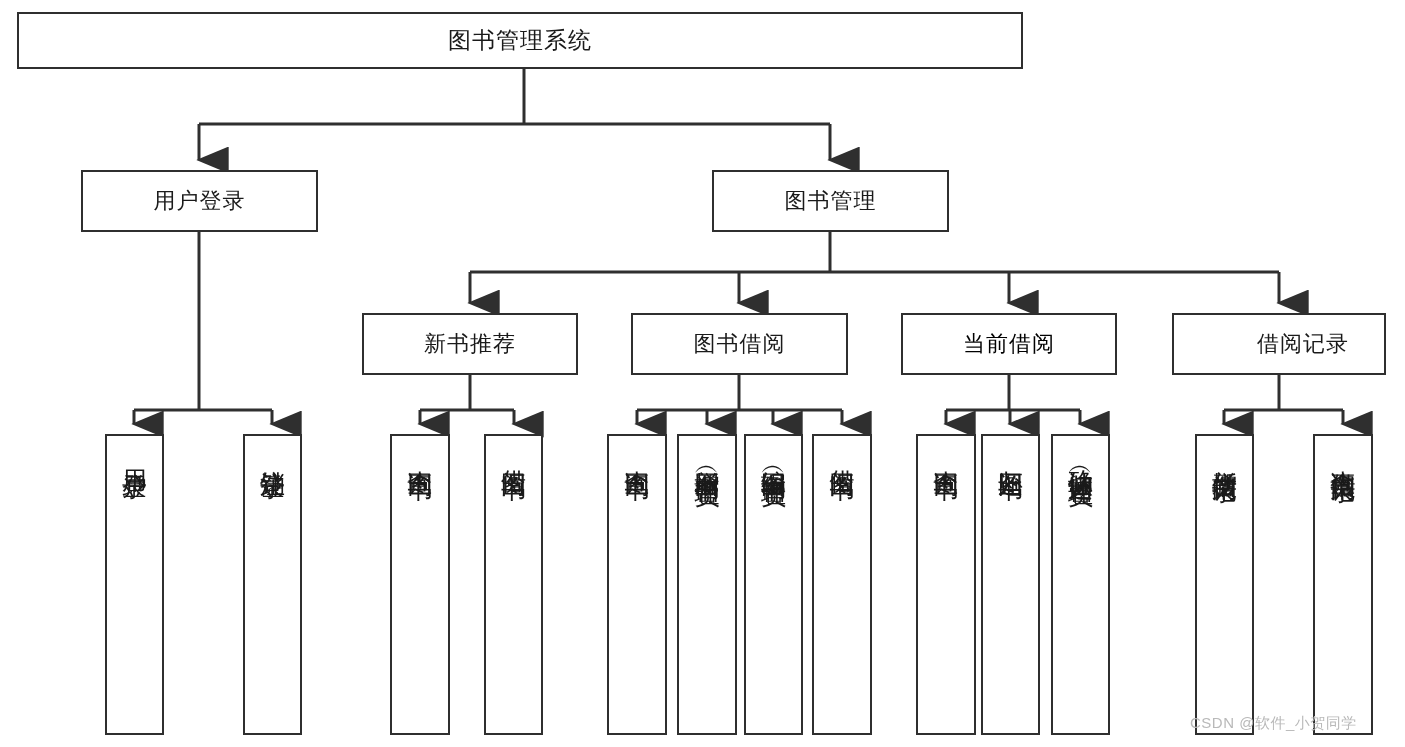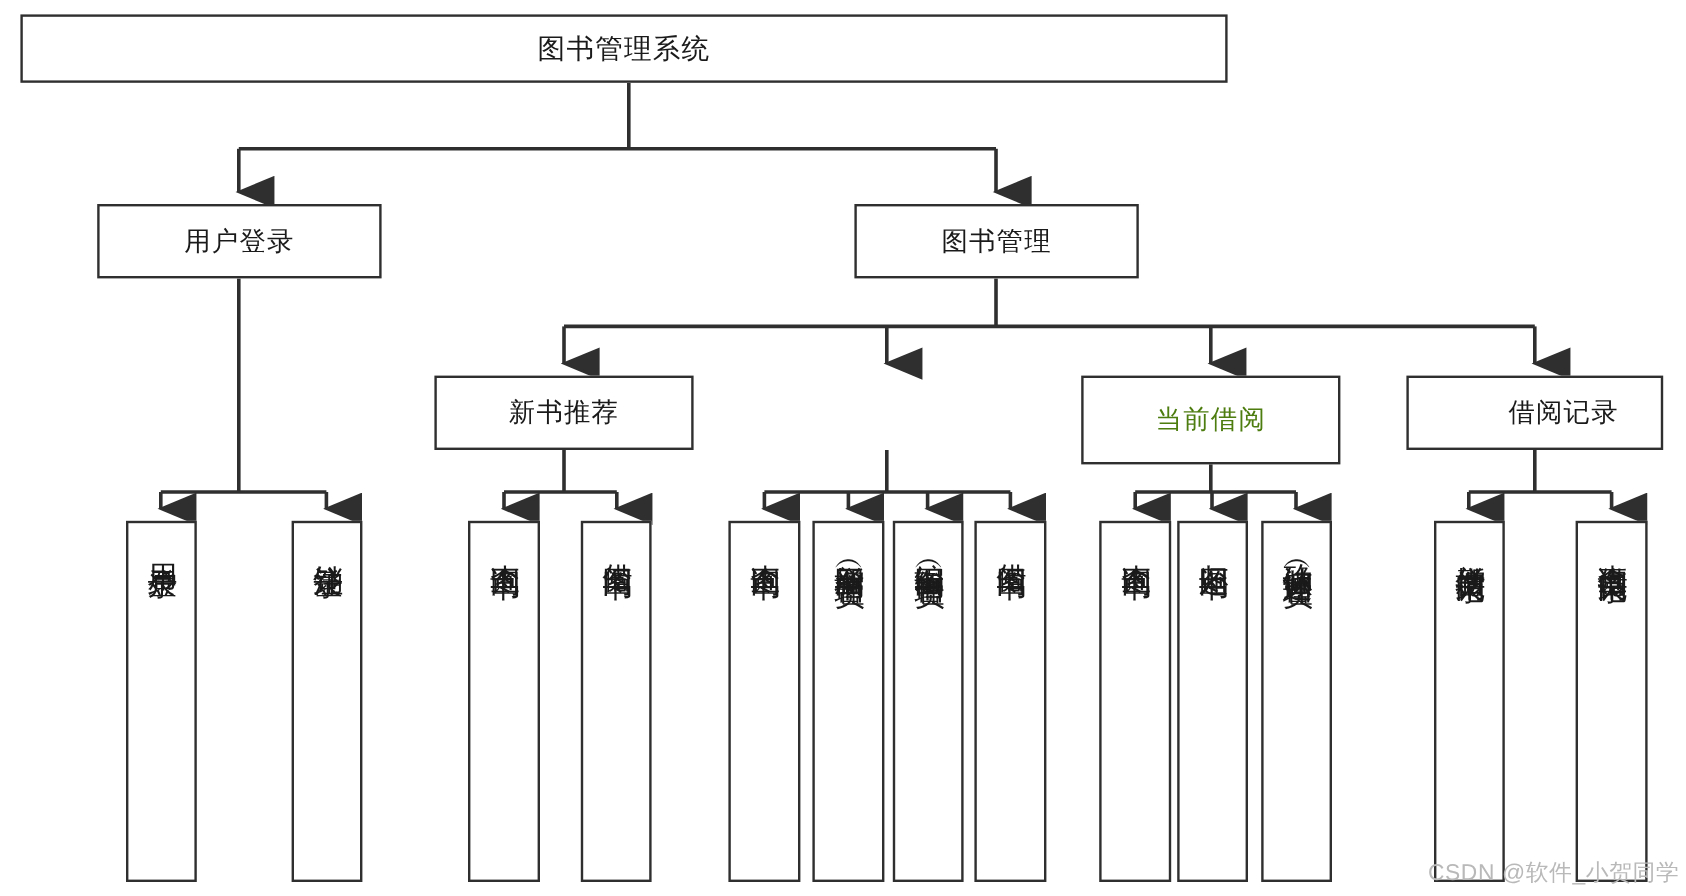--- a/index.html
+++ b/index.html
@@ -56,21 +56,21 @@
     font-size: 25px;
     letter-spacing: 2px;
     line-height: 1;
   }
   .node.root .label {
     font-size: 23px;
   }
   .watermark {
     position: absolute;
     color: #b9b9b9;
-    font-size: 19px;
+    font-size: 15px;
     letter-spacing: 0.5px;
     white-space: nowrap;
     user-select: none;
   }
 </style>
 </head>
 <body>
 
 <div id="canvas" style="background: rgb(255, 255, 255);">
 
@@ -131,21 +131,24 @@
   <div class="node horiz" id="node-l2-0" style="left: 81px; top: 170px; width: 237px; height: 62px; border-color: rgb(47, 47, 47); color: rgb(26, 26, 26);">
     <span class="label">用户登录</span>
   </div>
   <div class="node horiz" id="node-l2-1" style="left: 712px; top: 170px; width: 237px; height: 62px; border-color: rgb(47, 47, 47); color: rgb(26, 26, 26);">
     <span class="label">图书管理</span>
   </div>
 
   <div class="node horiz" id="node-l3-0" style="left: 362px; top: 313px; width: 216px; height: 62px; border-color: rgb(47, 47, 47); color: rgb(26, 26, 26);">
     <span class="label">新书推荐</span>
   </div>
-  <div class="node horiz" id="node-l3-2" style="left: 901px; top: 313px; width: 216px; height: 74px; border-color: rgb(47, 47, 47); color: #4d7c0f;">
+  <div class="node horiz" id="node-l3-1" style="left: 631px; top: 313px; width: 217px; height: 62px; border-color: rgb(47, 47, 47); color: rgb(26, 26, 26);">
+    <span class="label">图书借阅</span>
+  </div>
+  <div class="node horiz" id="node-l3-2" style="left: 901px; top: 313px; width: 216px; height: 62px; border-color: rgb(47, 47, 47); color: #000000;">
     <span class="label">当前借阅</span>
   </div>
   <div class="node horiz" id="node-l3-3" style="left: 1172px; top: 313px; width: 214px; height: 62px; border-color: rgb(47, 47, 47); color: rgb(26, 26, 26); padding-left: 48px;">
     <span class="label">借阅记录</span>
   </div>
 
   <div class="node vert" id="node-leaf-0" style="left: 105px; top: 434px; width: 59px; height: 301px; border-color: rgb(47, 47, 47); color: rgb(26, 26, 26);">
     <span class="label">用户登录</span>
   </div>
   <div class="node vert" id="node-leaf-1" style="left: 243px; top: 434px; width: 59px; height: 301px; border-color: rgb(47, 47, 47); color: rgb(26, 26, 26);">

